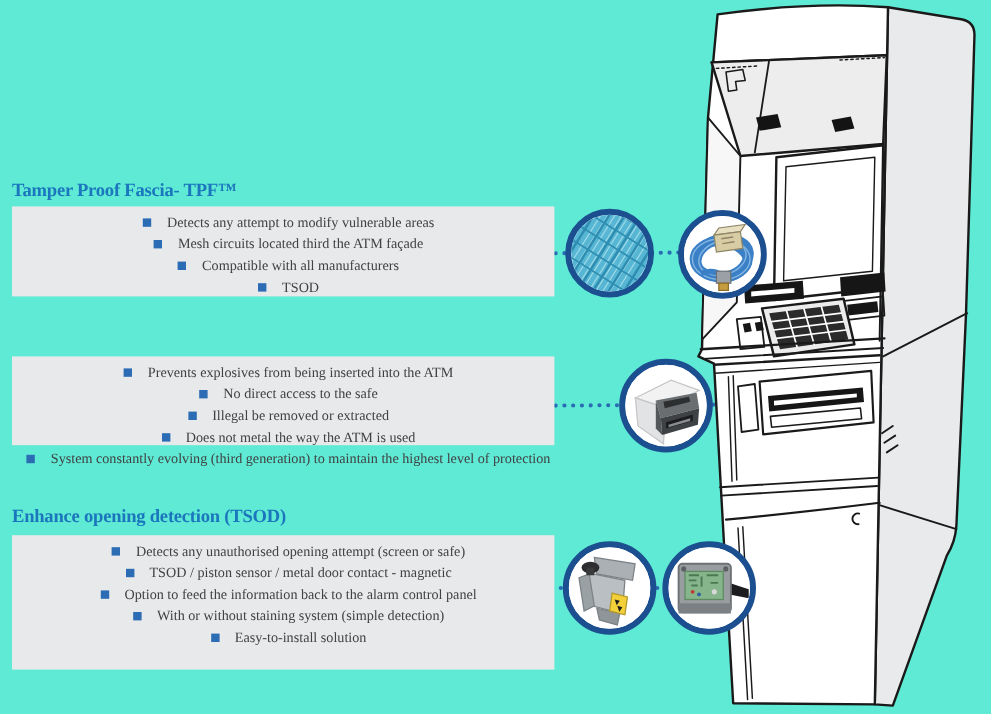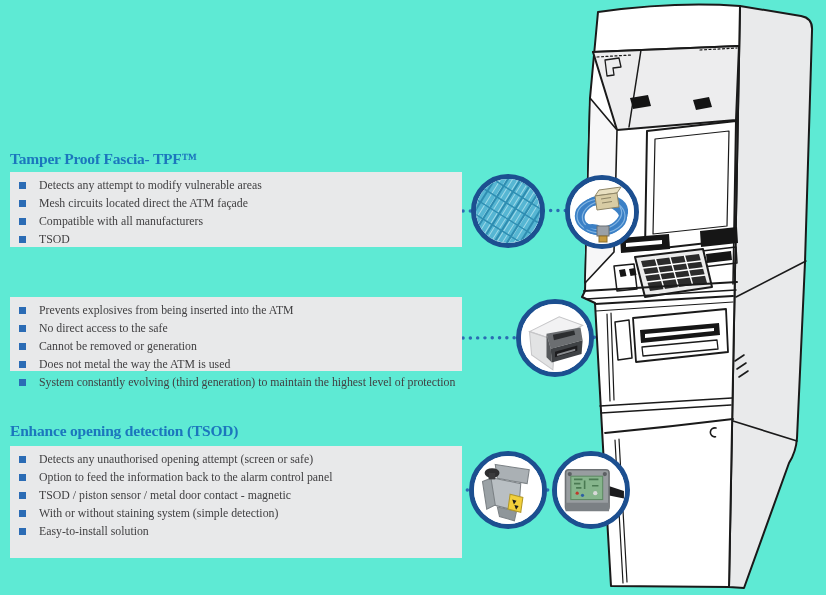--- a/index.html
+++ b/index.html
@@ -2,21 +2,21 @@
 <html><head>
 <meta charset="utf-8">
 <style>
   html,body{margin:0;padding:0;background:#fff;}
   .canvas{position:relative;width:826px;height:595px;background:#5eead4;overflow:hidden;
           font-family:Liberation Serif, serif;}
   .section-title{position:absolute;left:10px;margin:0;color:#1B76BD;font-size:15.5px;
                  font-weight:bold;letter-spacing:-0.2px;white-space:nowrap;}
   .panel{position:absolute;left:10px;width:452px;background:#E8E9EA;}
   .panel ul{list-style:none;margin:0;padding:5px 0 0 0;}
-  .panel li{display:flex;align-items:center;height:17.8px;padding-left:9px;}
+  .panel li{display:flex;align-items:center;height:17.8px;padding-left:9px;justify-content:center;}
   .sq{width:7px;height:7px;background:#2B6CB5;margin-right:13px;flex:none;}
   .bt{font-size:11.8px;color:#414042;white-space:nowrap;}
   .atm-layer{position:absolute;left:0;top:0;width:826px;height:595px;}
   .callout{position:absolute;border:5px solid #1C4F90;border-radius:50%;background:#fff;
            overflow:hidden;box-sizing:content-box;}
   .callout svg{display:block;width:100%;height:100%;}
   .c-mesh{left:471px;top:174px;width:64px;height:64px;}
   .c-cable{left:565px;top:175px;width:64px;height:64px;}
   .c-shutter{left:516px;top:299px;width:68px;height:68px;}
   .c-piston{left:469px;top:451px;width:68px;height:68px;}
@@ -96,21 +96,21 @@
 
   <h2 class="section-title" style="top:150px">Tamper Proof Fascia- TPF™</h2>
   <div class="panel" style="top:172px;height:75px">
     <ul>
       <li>
           <span class="sq"></span>
           <span class="bt">Detects any attempt to modify vulnerable areas</span>
         </li>
       <li>
           <span class="sq"></span>
-          <span class="bt">Mesh circuits located direct the ATM façade</span>
+          <span class="bt">Mesh circuits located third the ATM façade</span>
         </li>
       <li>
           <span class="sq"></span>
           <span class="bt">Compatible with all manufacturers</span>
         </li>
       <li>
           <span class="sq"></span>
           <span class="bt">TSOD</span>
         </li>
     </ul>
@@ -121,21 +121,21 @@
       <li>
           <span class="sq"></span>
           <span class="bt">Prevents explosives from being inserted into the ATM</span>
         </li>
       <li>
           <span class="sq"></span>
           <span class="bt">No direct access to the safe</span>
         </li>
       <li>
           <span class="sq"></span>
-          <span class="bt">Cannot be removed or generation</span>
+          <span class="bt">Illegal be removed or extracted</span>
         </li>
       <li>
           <span class="sq"></span>
           <span class="bt">Does not metal the way the ATM is used</span>
         </li>
       <li>
           <span class="sq"></span>
           <span class="bt">System constantly evolving (third generation) to maintain the highest level of protection</span>
         </li>
     </ul>
@@ -143,25 +143,25 @@
 
   <h2 class="section-title" style="top:422px">Enhance opening detection (TSOD)</h2>
   <div class="panel" style="top:446px;height:112px">
     <ul>
       <li>
           <span class="sq"></span>
           <span class="bt">Detects any unauthorised opening attempt (screen or safe)</span>
         </li>
       <li>
           <span class="sq"></span>
+          <span class="bt">TSOD / piston sensor / metal door contact - magnetic</span>
+        </li>
+      <li>
+          <span class="sq"></span>
           <span class="bt">Option to feed the information back to the alarm control panel</span>
-        </li>
-      <li>
-          <span class="sq"></span>
-          <span class="bt">TSOD / piston sensor / metal door contact - magnetic</span>
         </li>
       <li>
           <span class="sq"></span>
           <span class="bt">With or without staining system (simple detection)</span>
         </li>
       <li>
           <span class="sq"></span>
           <span class="bt">Easy-to-install solution</span>
         </li>
     </ul>

